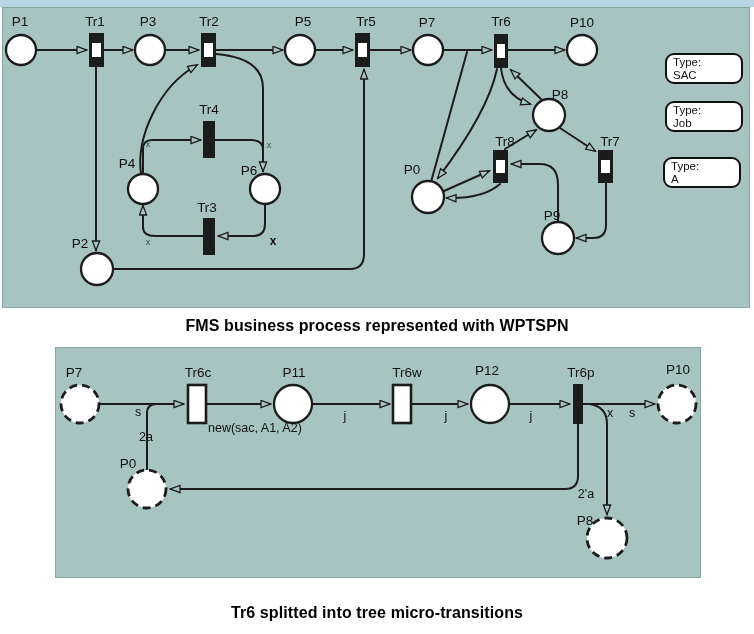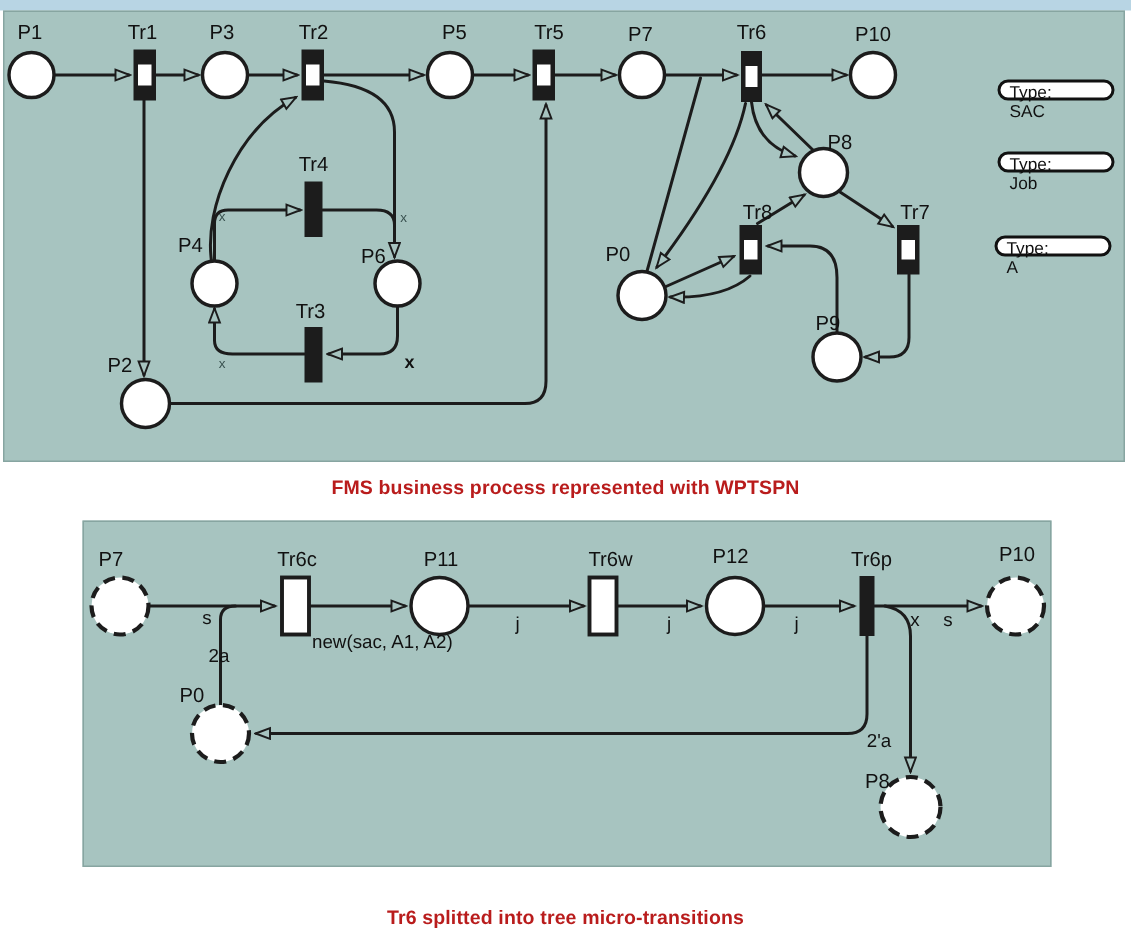--- a/index.html
+++ b/index.html
@@ -4,24 +4,24 @@
 <style>
   html,body{margin:0;padding:0;background:#ffffff;}
   .stage{position:relative;width:754px;height:634px;background:#ffffff;overflow:hidden;
          font-family:"Liberation Sans",sans-serif;padding-left:20px;}
   .top-strip{position:absolute;left:0;top:0;width:754px;height:7px;background:#b8d5e4;}
   .panel{position:absolute;background:#a7c4c0;border:1px solid #87a5a1;box-sizing:border-box;}
   .panel-top{left:2px;top:7px;width:748px;height:301px;}
   .panel-bottom{left:55px;top:347px;width:646px;height:231px;}
   .net-svg{position:absolute;left:0;top:0;width:754px;height:634px;}
   .caption{position:absolute;left:0;width:754px;text-align:center;font-weight:bold;
-           font-size:13px;color:#b91c1c;letter-spacing:0.1px;}
+           font-size:16px;color:#000000;letter-spacing:0.1px;}
   .caption-top{top:317px;}
   .caption-bottom{top:604px;text-align:center;}
-  .type-box{position:absolute;width:78px;height:14px;background:#ffffff;border:2px solid #111;
+  .type-box{position:absolute;width:78px;height:31px;background:#ffffff;border:2px solid #111;
             border-radius:9px;box-sizing:border-box;padding:1px 0 0 6px;font-size:11.5px;
             line-height:13px;color:#111;}
   
   text{fill:#111;}
   .nodelab{font-size:13.5px;}
   .w{font-size:12.5px;}
   .tiny{font-size:9px;fill:#38504e;}
   .boldx{font-size:12px;font-weight:bold;}
 </style>
 </head>

